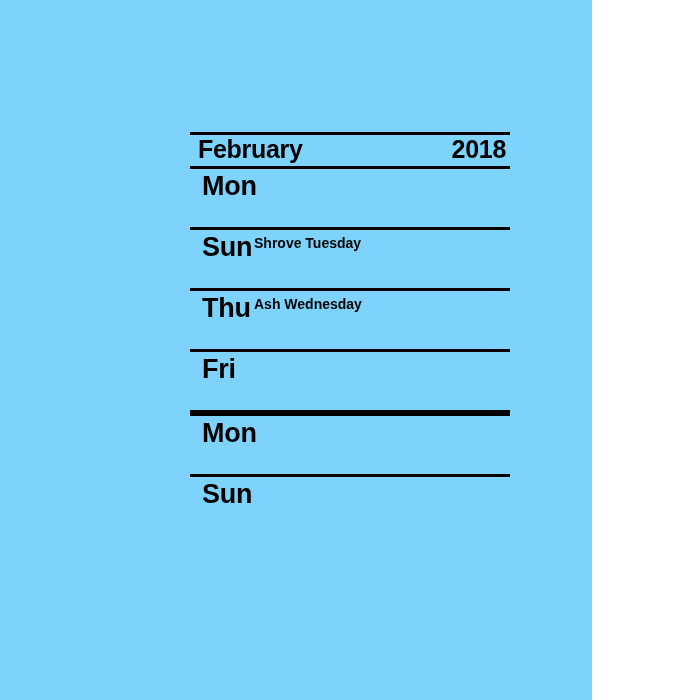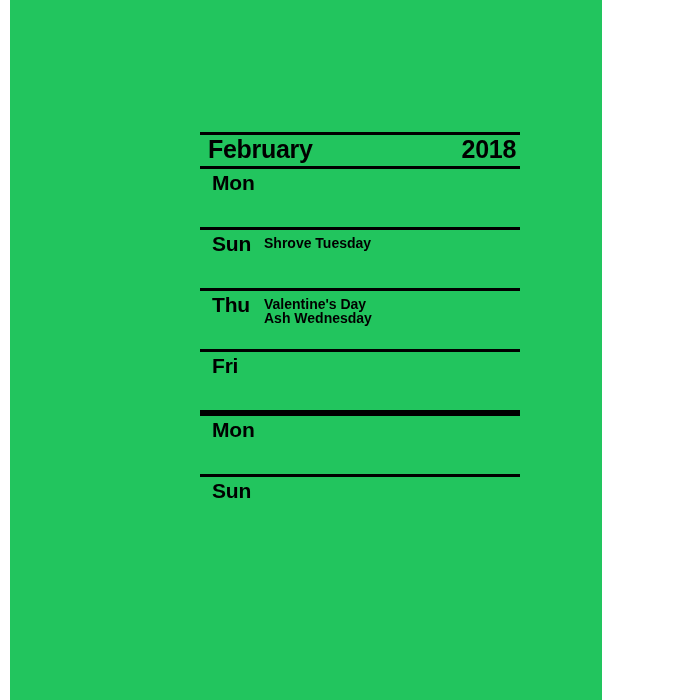--- a/index.html
+++ b/index.html
@@ -10,22 +10,21 @@
     width: 700px;
     height: 700px;
     background: #ffffff;
     font-family: "Liberation Sans", sans-serif;
     overflow: hidden;
   }
   .page {
     position: relative;
     width: 592px;
     height: 700px;
-    background: #22c55e;
-    margin-left: 10px;
+    background: #7dd3fc;
   }
   .calendar {
     position: absolute;
     left: 190px;
     top: 132px;
     width: 320px;
   }
   .rule {
     height: 3px;
     background: #000000;
@@ -54,21 +53,21 @@
     letter-spacing: -0.3px;
   }
   .day-row {
     position: relative;
     height: 58px;
   }
   .day-name {
     position: absolute;
     left: 12px;
     top: 2px;
-    font-size: 21px;
+    font-size: 27px;
     font-weight: bold;
     color: #000000;
     letter-spacing: -0.2px;
   }
   .day-events {
     position: absolute;
     left: 64px;
     top: 6px;
     width: 250px;
   }
@@ -107,21 +106,20 @@
       <div class="day-events">
         <div class="event">Shrove Tuesday</div>
       </div>
     </div>
 
     <div class="rule"></div>
 
     <div class="day-row">
       <div class="day-name">Thu</div>
       <div class="day-events">
-        <div class="event">Valentine's Day</div>
         <div class="event">Ash Wednesday</div>
       </div>
     </div>
 
     <div class="rule"></div>
 
     <div class="day-row">
       <div class="day-name">Fri</div>
       <div class="day-events"></div>
     </div>

